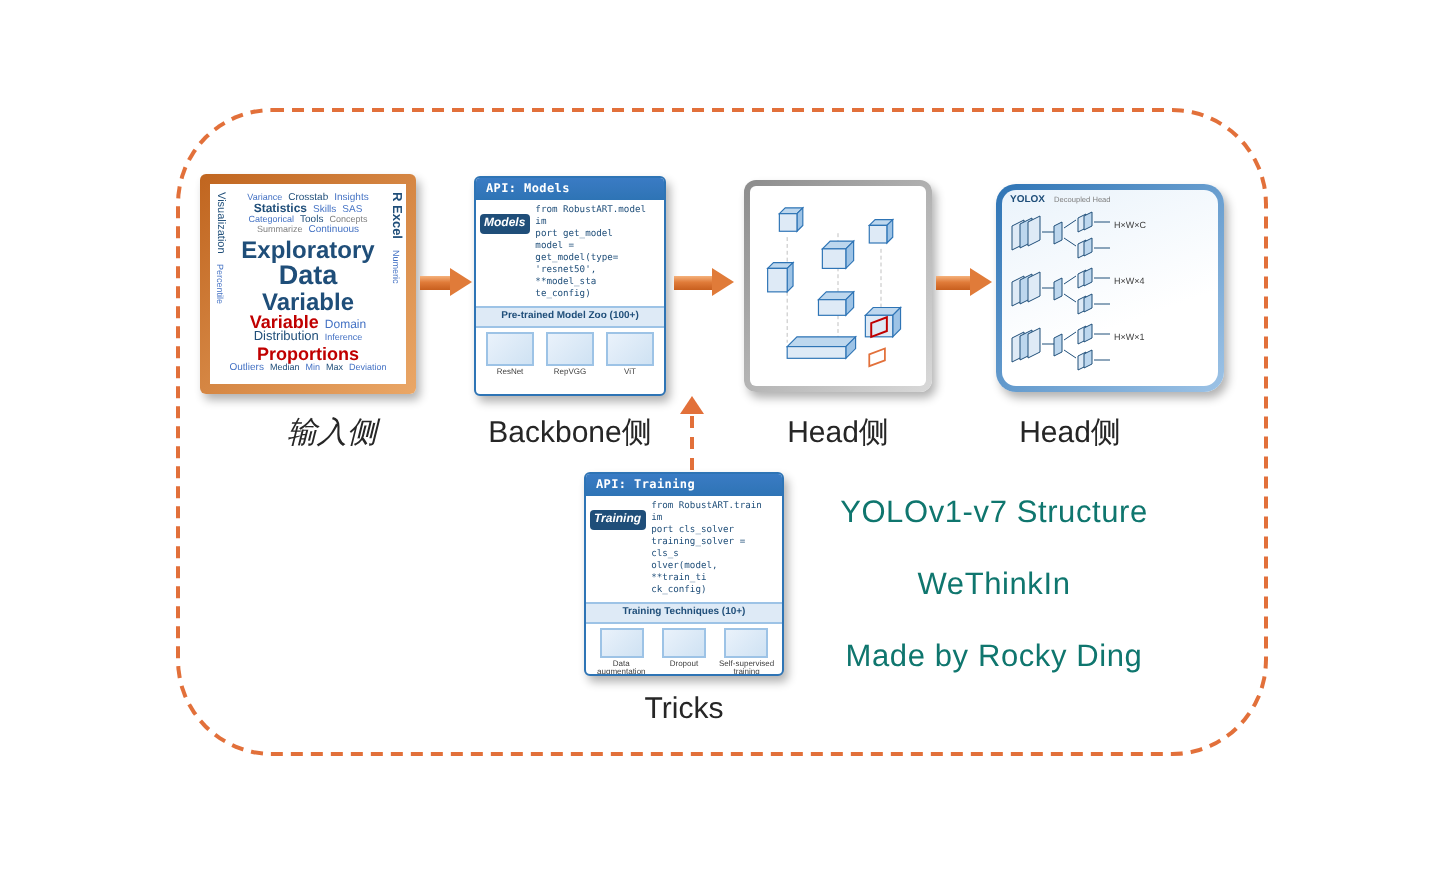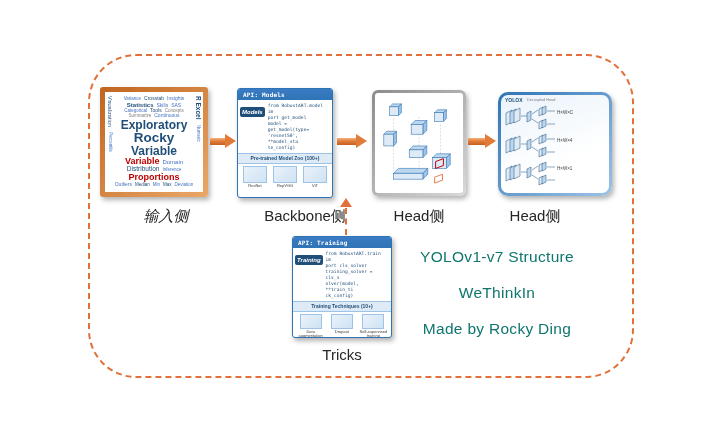--- a/index.html
+++ b/index.html
@@ -115,21 +115,21 @@
           <span class="f45 c-gray">Concepts</span>
         </div>
         <div class="wc-row">
           <span class="f45 c-gray">Summarize</span>
           <span class="f5 c-blue">Continuous</span>
         </div>
         <div class="wc-row">
             <span class="f12 c-dark b">Exploratory</span>
           </div>
         <div class="wc-row">
-            <span class="f13 c-dark b">Rocky</span>
+            <span class="f13 c-dark b">Data</span>
           </div>
         <div class="wc-row">
             <span class="f12 c-dark b">Variable</span>
           </div>
         <div class="wc-row">
           <span class="f9 c-red b">Variable</span>
           <span class="f6 c-blue">Domain</span>
         </div>
         <div class="wc-row">
           <span class="f65 c-dark">Distribution</span>
@@ -294,21 +294,21 @@
   </div>
   <div class="flow-arrow" style="left:468px;width:28px;">
     <span class="bar" style="width:18px;"></span>
     <span class="tip"></span>
   </div>
 
   <div class="up-line"></div>
   <div class="up-tip"></div>
 
   <div class="stage-label" style="left:112px;width:108px;font-style:italic;">输入侧</div>
-  <div class="stage-label" style="left:237px;width:96px;margin-left:20px;">Backbone侧</div>
+  <div class="stage-label" style="left:237px;width:96px;">Backbone侧</div>
   <div class="stage-label" style="left:372px;width:94px;">Head侧</div>
   <div class="stage-label" style="left:478px;width:114px;">Head侧</div>
 
   <div class="api-panel training-panel">
     <div class="api-header">API: Training</div>
     <div class="api-code">
       <span class="api-tag">Training</span>
       <div class="code-lines">
         <div>from RobustART.train im</div>
         <div>port cls_solver</div>

